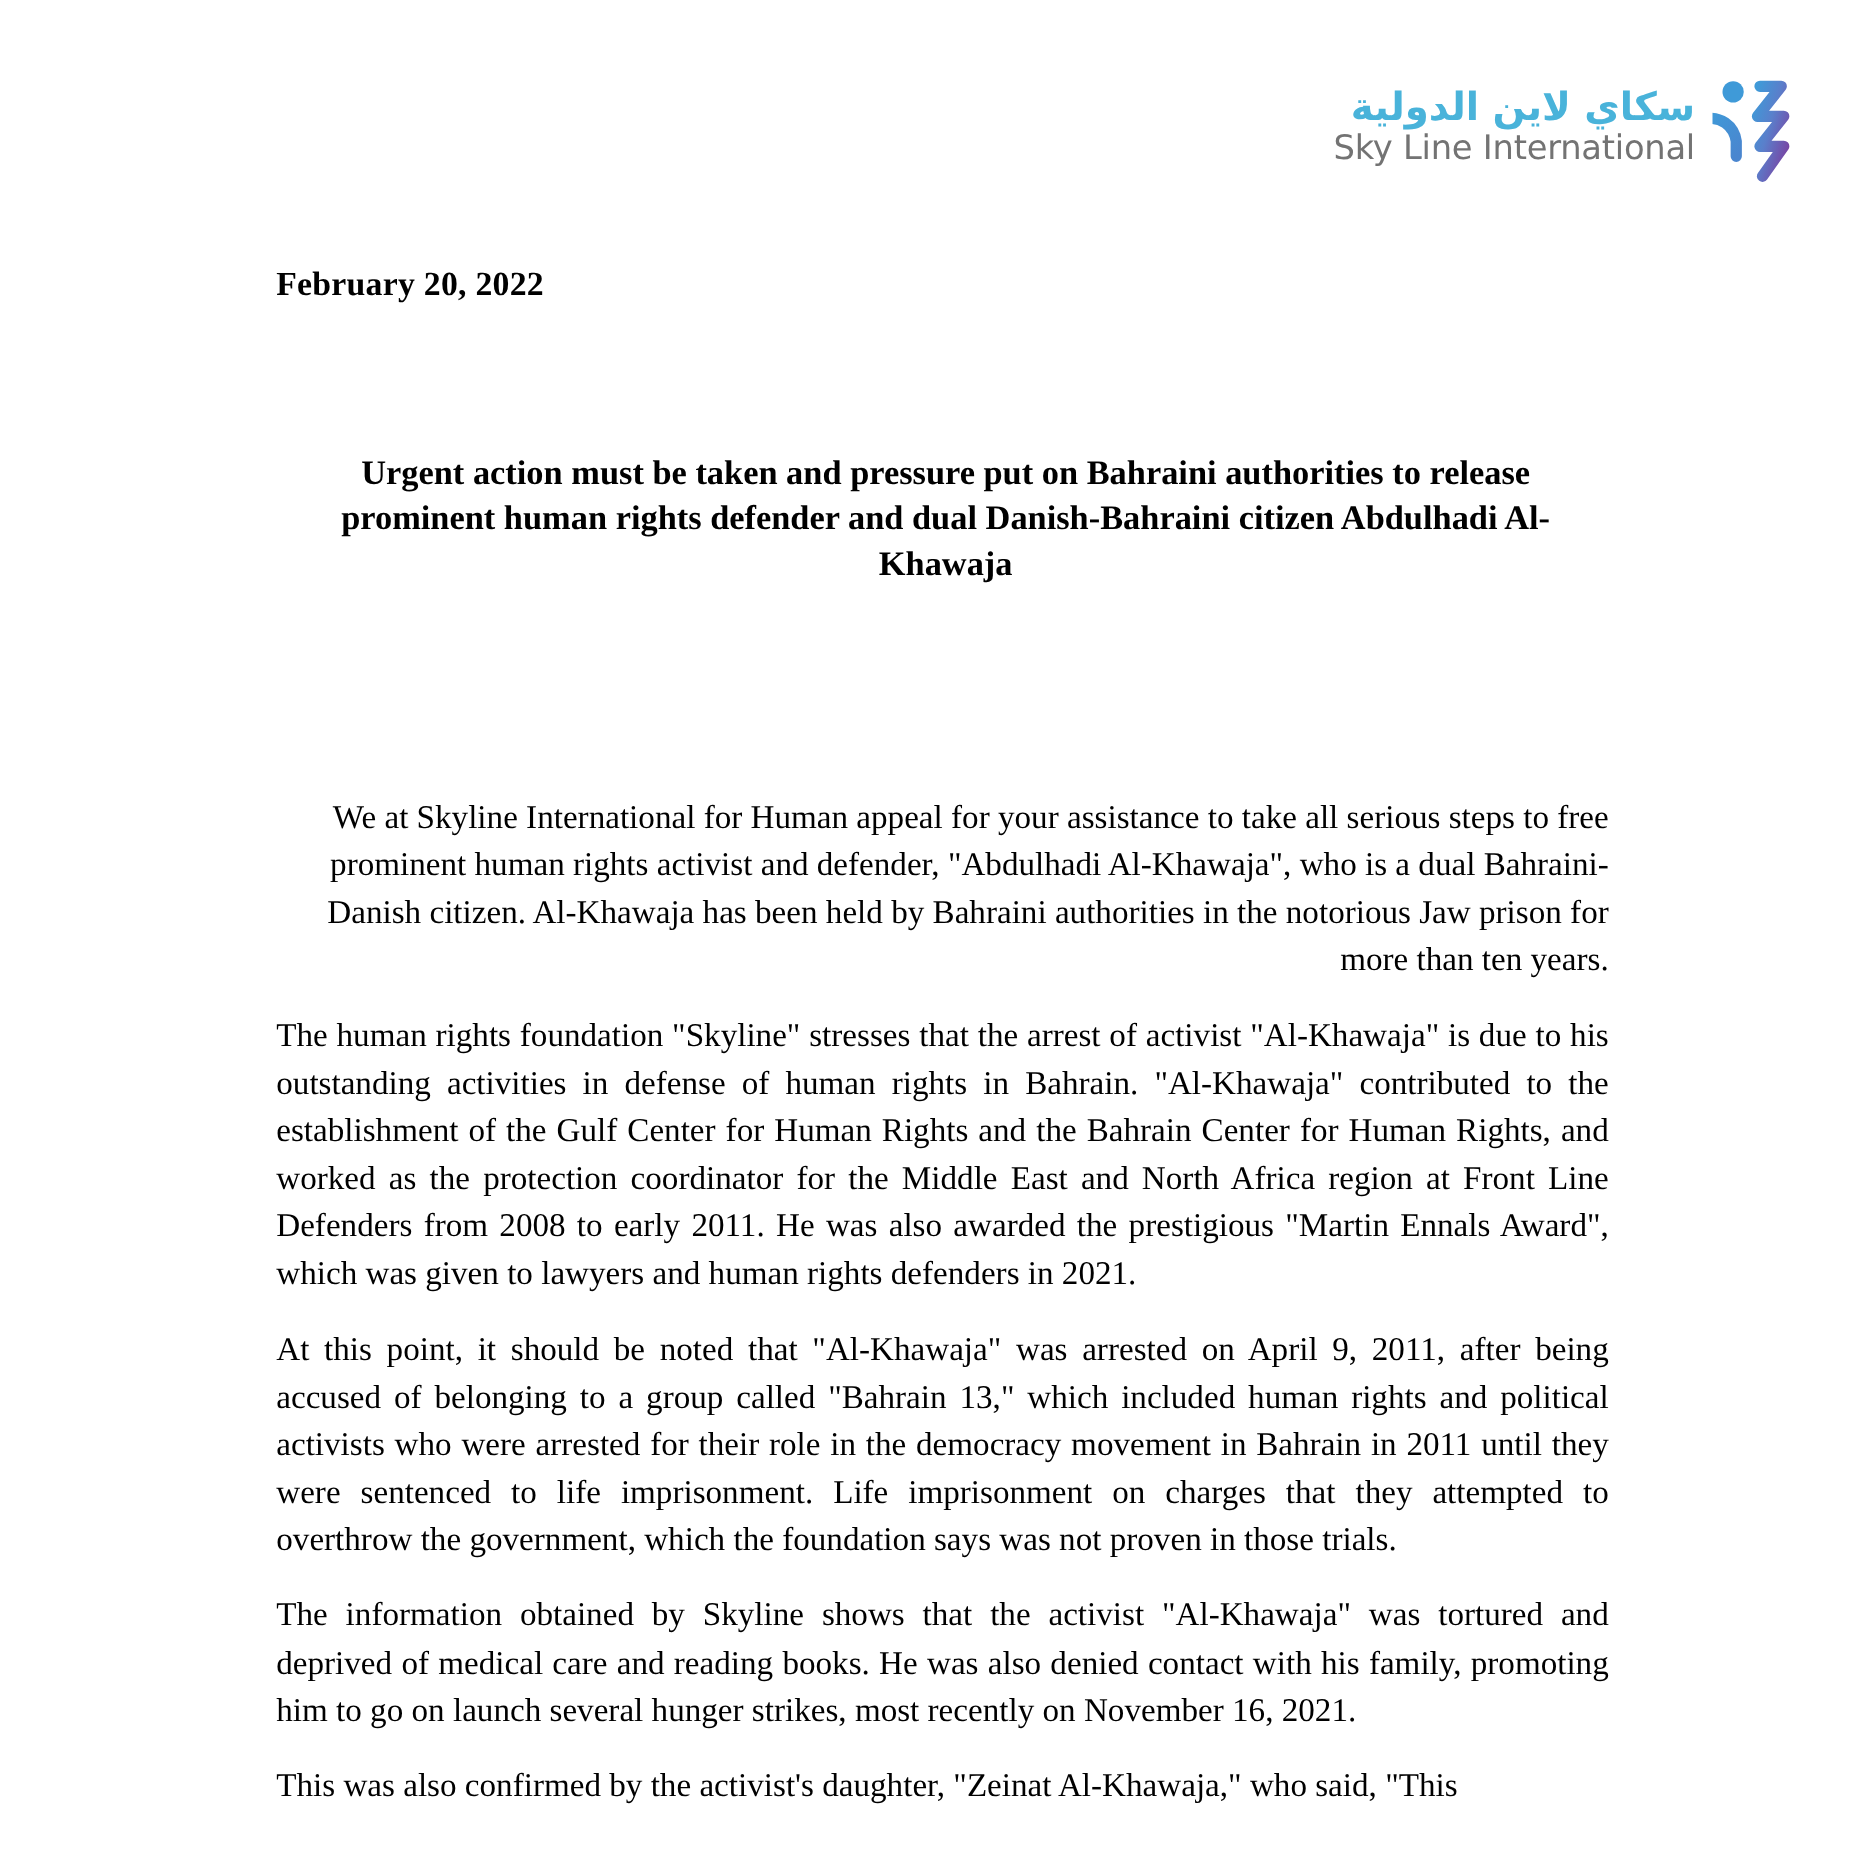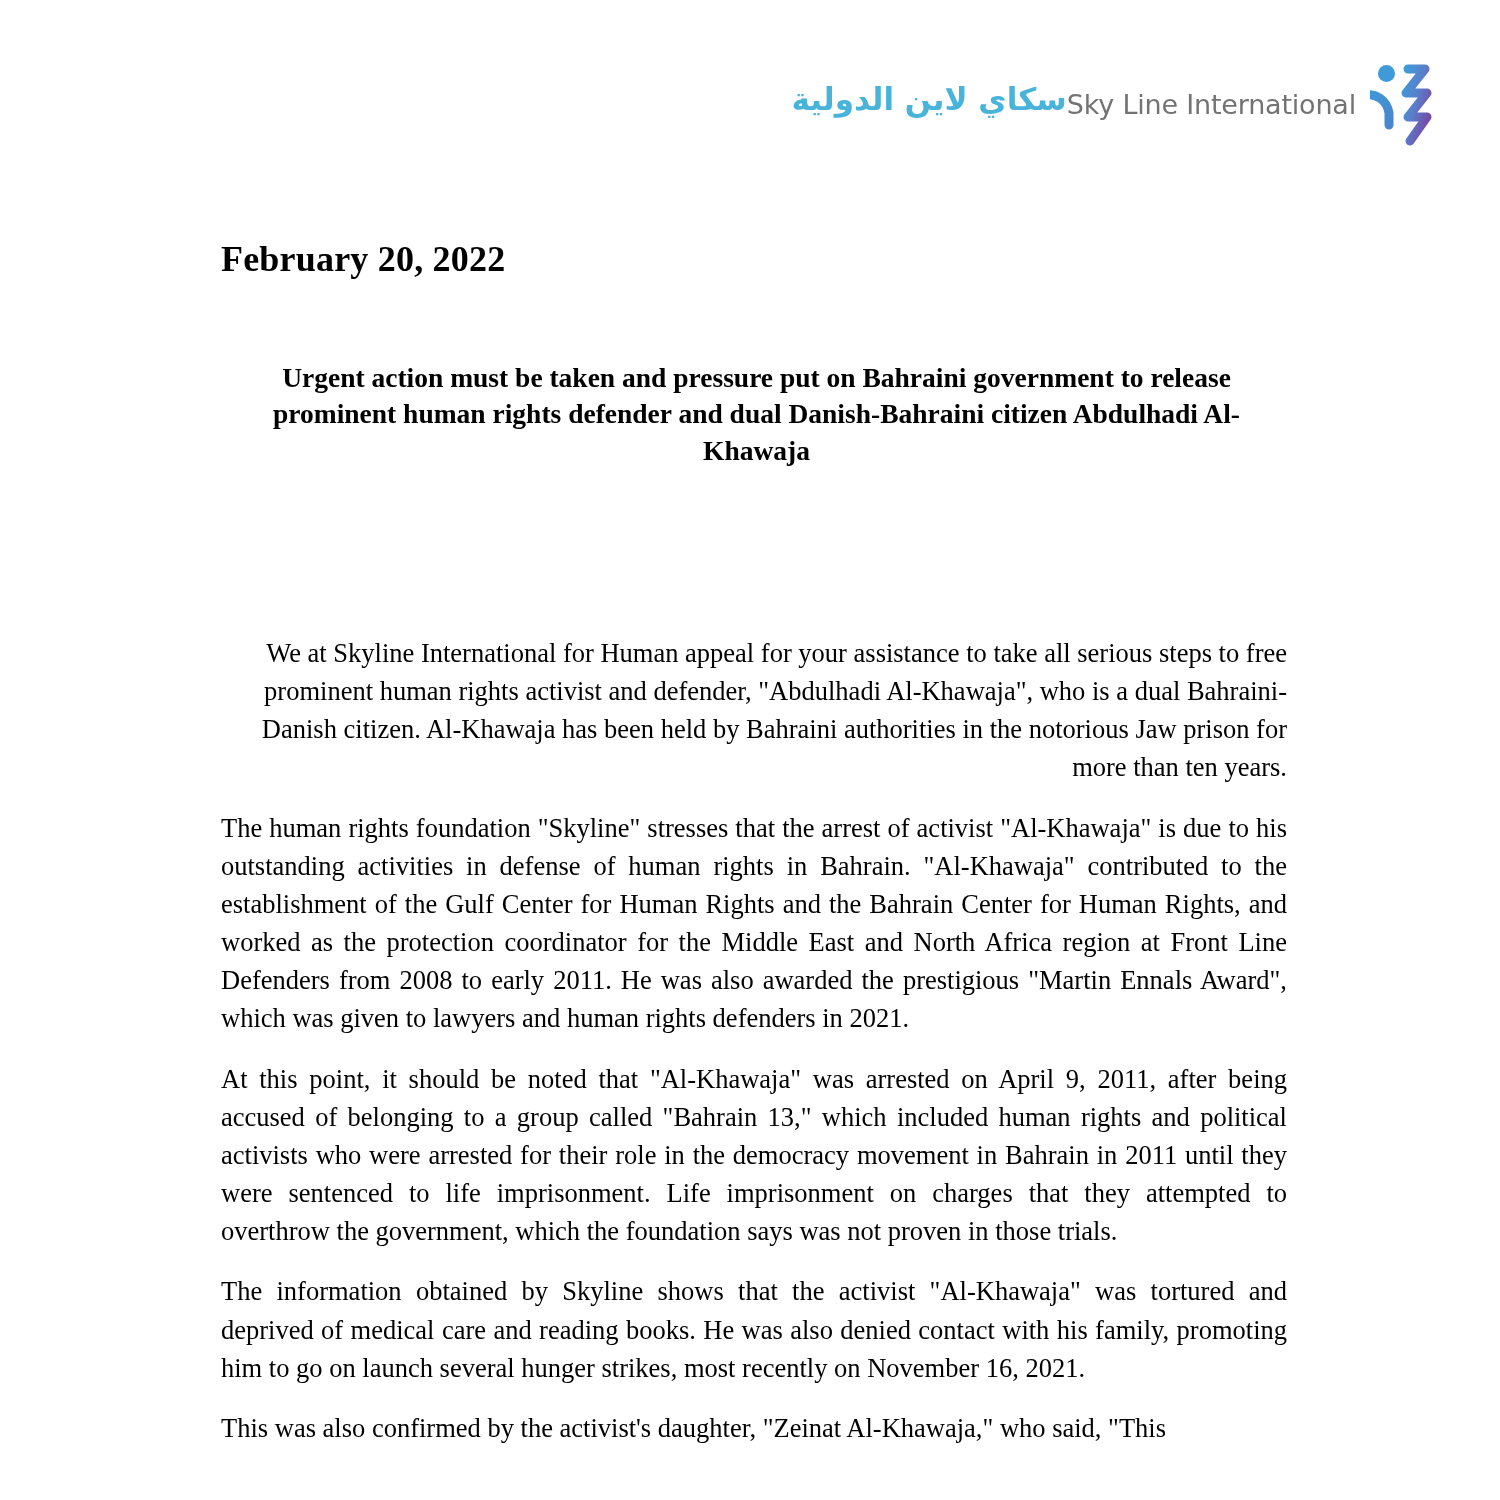--- a/index.html
+++ b/index.html
@@ -27,21 +27,21 @@
   .letterhead {
     position: absolute;
     top: 55px;
     right: 58px;
     display: flex;
     align-items: center;
     gap: 14px;
   }
   .logo-text-block {
     display: flex;
-    flex-direction: row;
+    flex-direction: column;
     align-items: flex-end;
     line-height: 1;
   }
   .logo-arabic {
     font-family: "DejaVu Sans", sans-serif;
     font-size: 31px;
     font-weight: 700;
     color: #49b3da;
     direction: rtl;
     letter-spacing: 0px;
@@ -60,22 +60,22 @@
     width: 72px;
     height: 92px;
     flex: none;
     display: block;
   }
 
   
   .doc-date {
     position: absolute;
     left: 221px;
-    top: 238px;
-    font-size: 36px;
+    top: 212px;
+    font-size: 27px;
     font-weight: 700;
     letter-spacing: 0.2px;
   }
 
   .doc-title {
     position: absolute;
     left: 228px;
     top: 360px;
     width: 1057px;
     text-align: center;
@@ -138,21 +138,21 @@
       <circle cx="16.5" cy="18.5" r="8.5" fill="#3f9ad8"></circle>
 
       <path d="M -6 40 C 6 38 17 45 19 58 L 19 70" fill="none" stroke="url(#armGrad)" stroke-width="9" stroke-linecap="round" stroke-linejoin="round"></path>
 
       <path d="M 38 14 L 55 14 L 36 38 L 57 38 L 38 62 L 57 62 L 40 86" fill="none" stroke="url(#markGrad)" stroke-width="9" stroke-linecap="round" stroke-linejoin="round"></path>
     </svg>
   </div>
 
   <div class="doc-date">February 20, 2022</div>
 
-  <div class="doc-title">Urgent action must be taken and pressure put on Bahraini government to release prominent human rights defender and dual Danish-Bahraini citizen Abdulhadi Al-Khawaja</div>
+  <div class="doc-title">Urgent action must be taken and pressure put on Bahraini authorities to release prominent human rights defender and dual Danish-Bahraini citizen Abdulhadi Al-Khawaja</div>
 
 
   <div class="body-copy">
     <p class="para ragged">We at Skyline International for Human appeal for your assistance to take all serious steps to free prominent human rights activist and defender, "Abdulhadi Al-Khawaja",  who is a dual Bahraini-Danish citizen. Al-Khawaja has been held by Bahraini authorities in  the notorious Jaw prison for more than ten years.</p>
     <p class="para">The human rights foundation "Skyline" stresses that the arrest of activist "Al-Khawaja" is due to his outstanding activities in defense of human rights in Bahrain. "Al-Khawaja" contributed to the establishment of the Gulf Center for Human Rights and the Bahrain Center for Human Rights, and worked as the protection coordinator for the Middle East and North Africa region at Front Line Defenders from 2008 to early 2011. He was also awarded the prestigious "Martin Ennals Award", which was given to lawyers and human rights defenders in 2021.</p>
     <p class="para">At this point, it should be noted that "Al-Khawaja" was arrested on April 9, 2011, after being accused of belonging to a group called "Bahrain 13," which included human rights and political activists who were arrested for their role in the democracy movement in Bahrain in 2011 until they were sentenced to life imprisonment. Life imprisonment on charges that they attempted to overthrow the government, which the foundation says was not proven in those trials.</p>
     <p class="para">The information obtained by Skyline shows that the activist "Al-Khawaja" was tortured and deprived of medical care and reading books. He was also denied contact with his family, promoting him to go on launch several hunger strikes, most recently on November 16, 2021.</p>
     <p class="para last-clipped">This was also confirmed by the activist's daughter, "Zeinat Al-Khawaja," who said, "This</p>
   </div>
 

